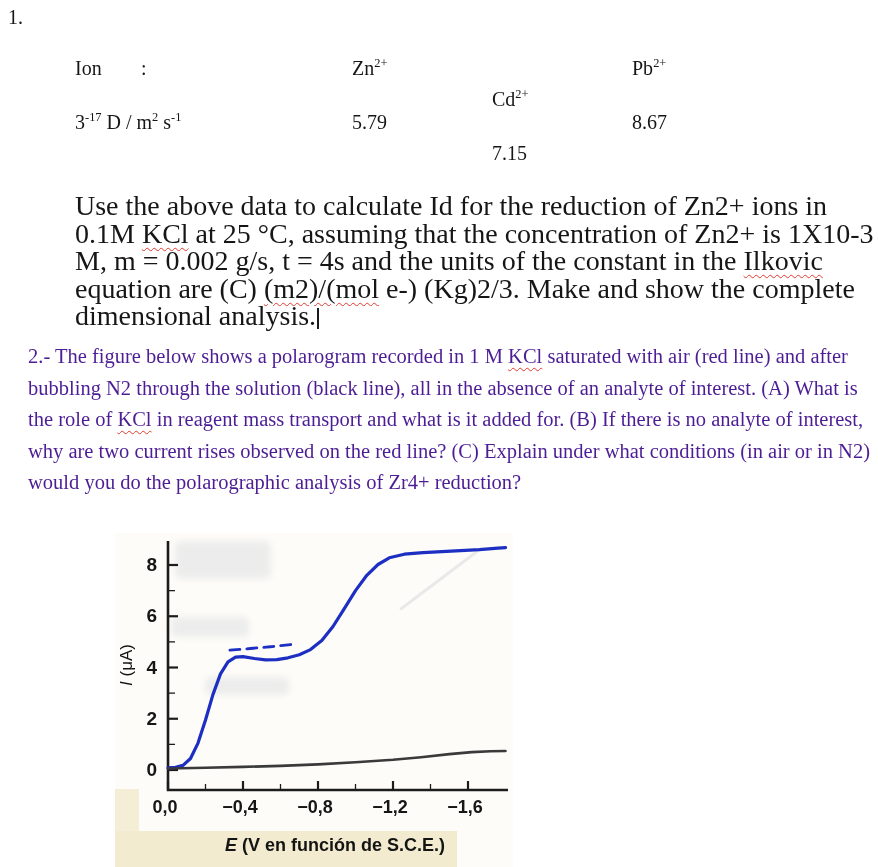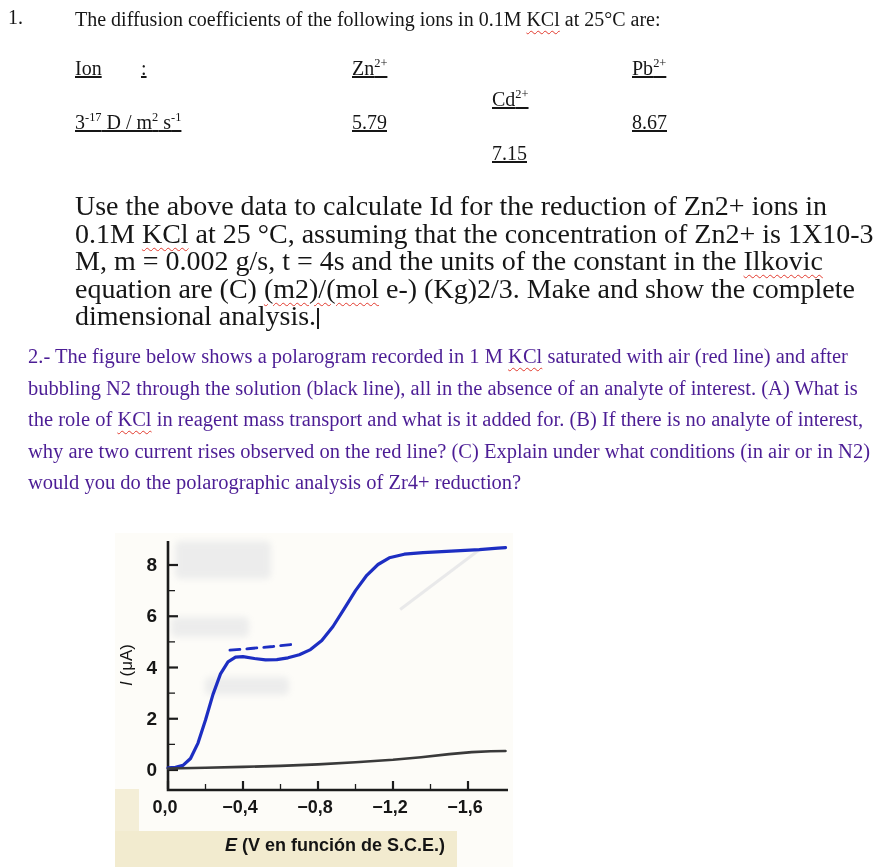--- a/index.html
+++ b/index.html
@@ -8,21 +8,21 @@
   #page {
     position: relative; width: 878px; height: 867px; background: #ffffff;
     font-family: "Liberation Serif", serif; color: #161616;
   }
   .serif { font-family: "Liberation Serif", serif; }
   .q1num   { position: absolute; left: 8px;  top: 6px;   font-size: 20px; }
   .q1intro { position: absolute; left: 75px; top: 6px;   width: 795px; font-size: 20px; line-height: 27px; }
   .q1table { position: absolute; left: 75px; top: 57px;  width: 780px; height: 112px; font-size: 20px; }
   .trow { position: absolute; left: 0; width: 100%; }
   .r1 { top: 0; } .r2 { top: 54px; }
-  .cell { position: absolute; white-space: nowrap; text-decoration: underline; }
+  .cell { position: absolute; white-space: nowrap; }
   .c0 { left: 0; } .ccolon { left: 66px; } .c1 { left: 277px; } .c2 { left: 417px; margin-top: 31px; } .c3 { left: 557px; }
   .q1body { position: absolute; left: 75px; top: 192px; width: 803px; font-size: 28px; line-height: 27.5px; }
   .q2body { position: absolute; left: 28px; top: 341px; width: 849px; font-size: 20.5px; line-height: 31.5px; color: #4c1d95; }
   sup { font-size: 0.62em; line-height: 0; }
   .sq {
     text-decoration: underline; text-decoration-style: wavy;
     text-decoration-color: #e23a2e; text-decoration-thickness: 1.2px;
     text-underline-offset: 4px;
   }
   .cursor { display: inline-block; width: 2px; height: 21px; background: #1a1a1a; margin-left: 1px; vertical-align: -4px; }
@@ -36,21 +36,20 @@
   .scratch { position: absolute; left: 285px; top: 75px; width: 100px; height: 2.5px; background: #9aa2b6;
              opacity: 0.2; transform: rotate(-37deg); transform-origin: left center; }
   #chart { position: absolute; left: 0; top: 0; }
 </style>
 </head>
 <body>
 
 <div id="page">
 
   <div class="q1num serif">1.</div>
-  <div class="q1intro serif"><span>The diffusion coefficients of the following ions in 0.1M </span><span class="sq">KCl</span><span> at 25°C are:</span></div>
 
   <div class="q1table serif">
     <div class="trow r1">
       <span class="cell c0"><span>Ion</span></span>
       <span class="cell ccolon"><span>:</span></span>
       <span class="cell c1"><span>Zn</span><sup>2+</sup></span>
       <span class="cell c2"><span>Cd</span><sup>2+</sup></span>
       <span class="cell c3"><span>Pb</span><sup>2+</sup></span>
     </div>
     <div class="trow r2">

